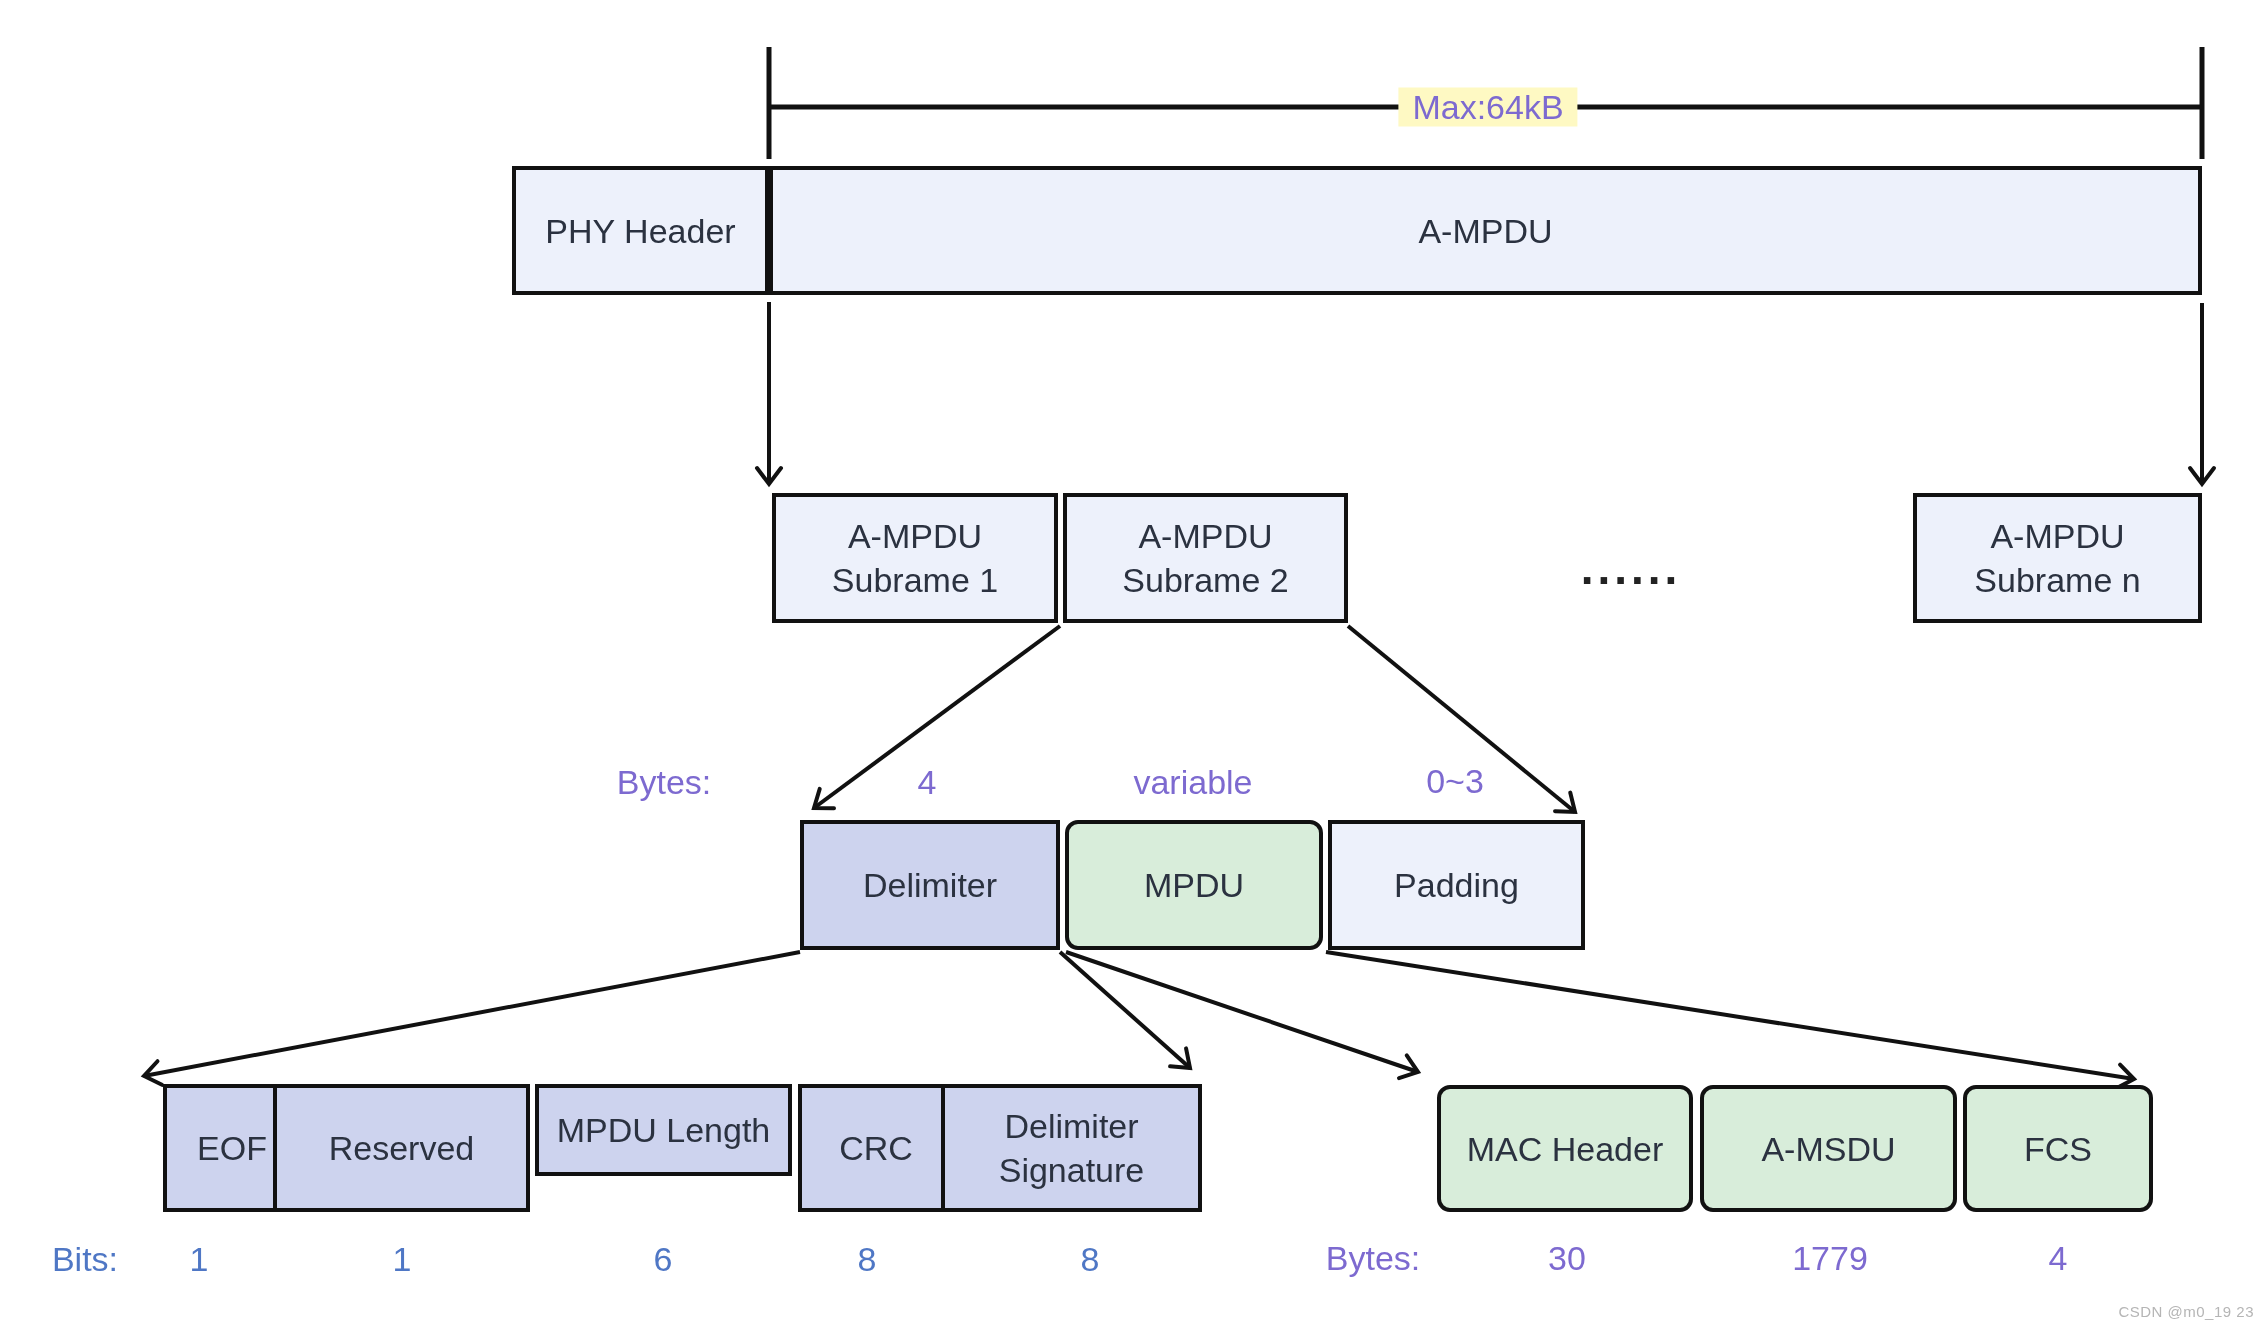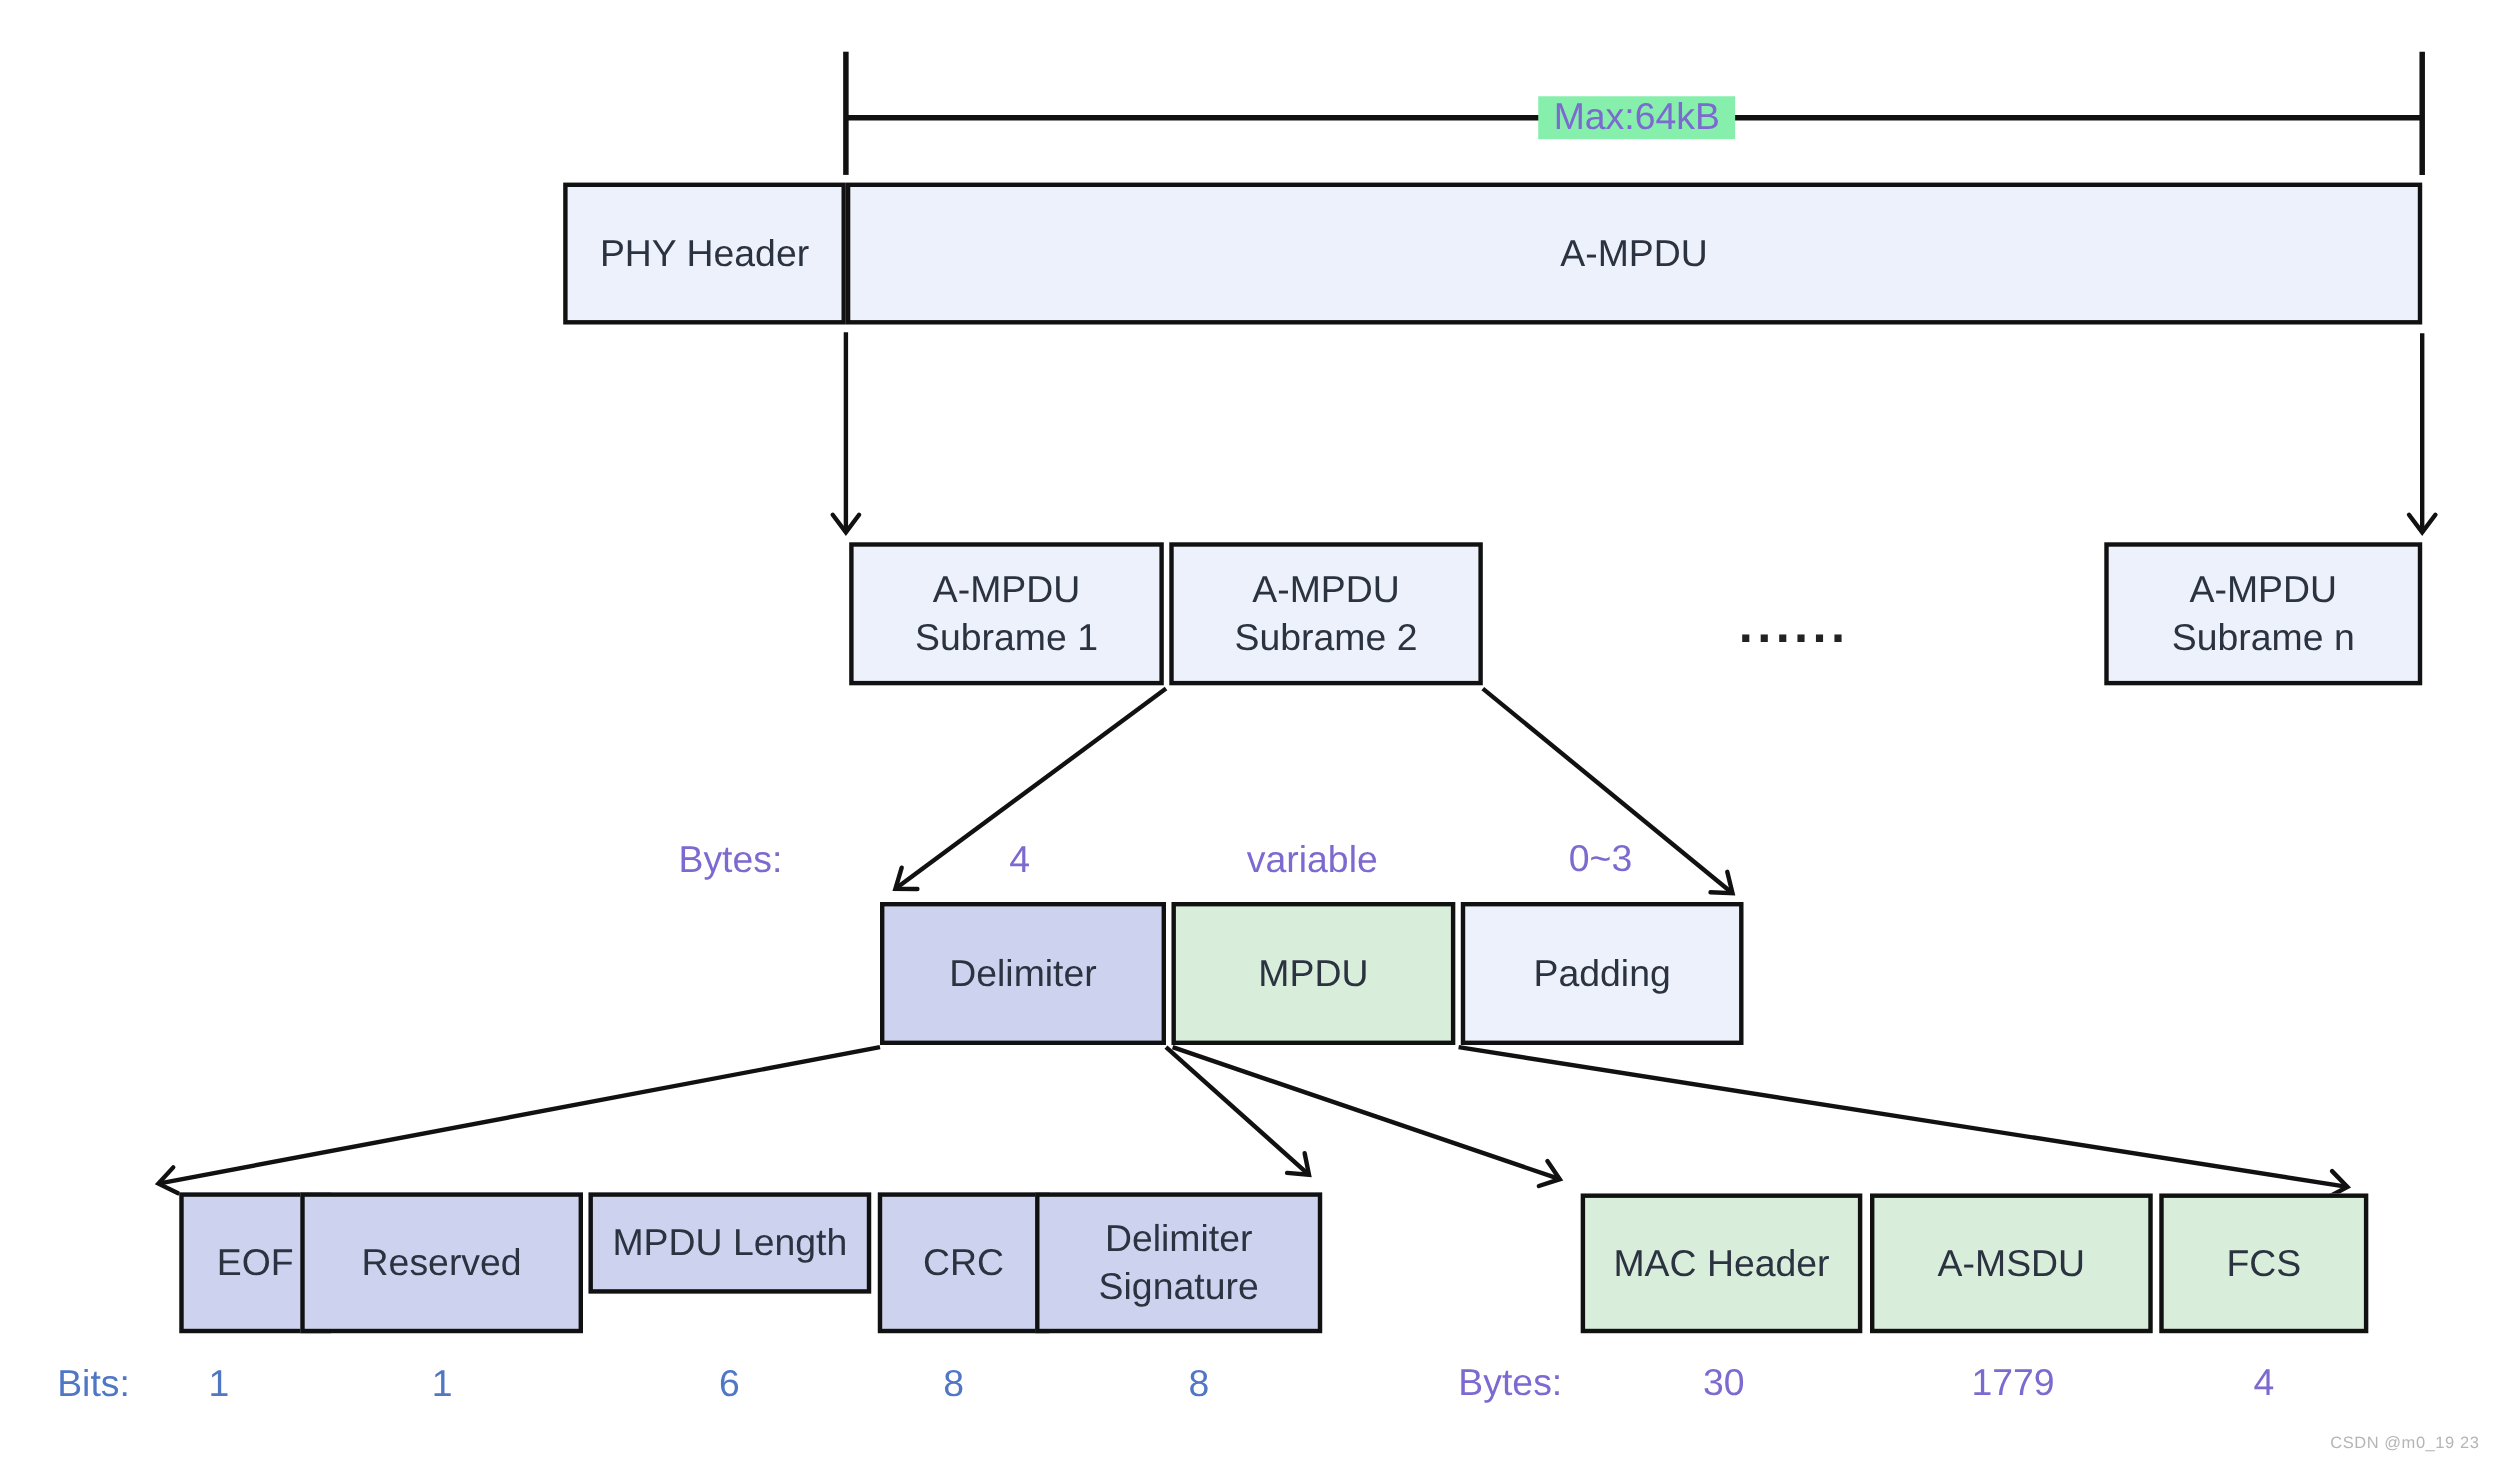--- a/index.html
+++ b/index.html
@@ -8,25 +8,25 @@
     font-family:"Liberation Sans", sans-serif;color:#2b3240;
   }
   svg.overlay{position:absolute;left:0;top:0;width:2268px;height:1332px;}
   .box{
     position:absolute;box-sizing:border-box;border:4px solid #111111;
     display:flex;align-items:center;justify-content:center;text-align:center;
     font-size:34px;line-height:44px;color:#2b3240;
   }
   .pale{background:#edf1fb;}
   .lav{background:#cdd3ee;}
-  .green{background:#d8edda;}
+  .green{background:#d8edda;border-radius:13px;}
   .lbl{position:absolute;transform:translate(-50%,-50%);white-space:nowrap;font-size:34px;}
   .purple{color:#7d6ad0;}
   .blue{color:#4f77c5;}
-  .maxlbl{background:#86efac;padding:0 14px;}
+  .maxlbl{background:#fef9c3;padding:0 14px;}
   .dots{font-size:46px;letter-spacing:4px;color:#222222;font-weight:bold;}
   .watermark{
     position:absolute;right:14px;top:1303px;font-size:15px;color:#b5b5b5;
     letter-spacing:0.5px;
   }
 </style>
 </head>
 <body>
 
 <div class="stage">

